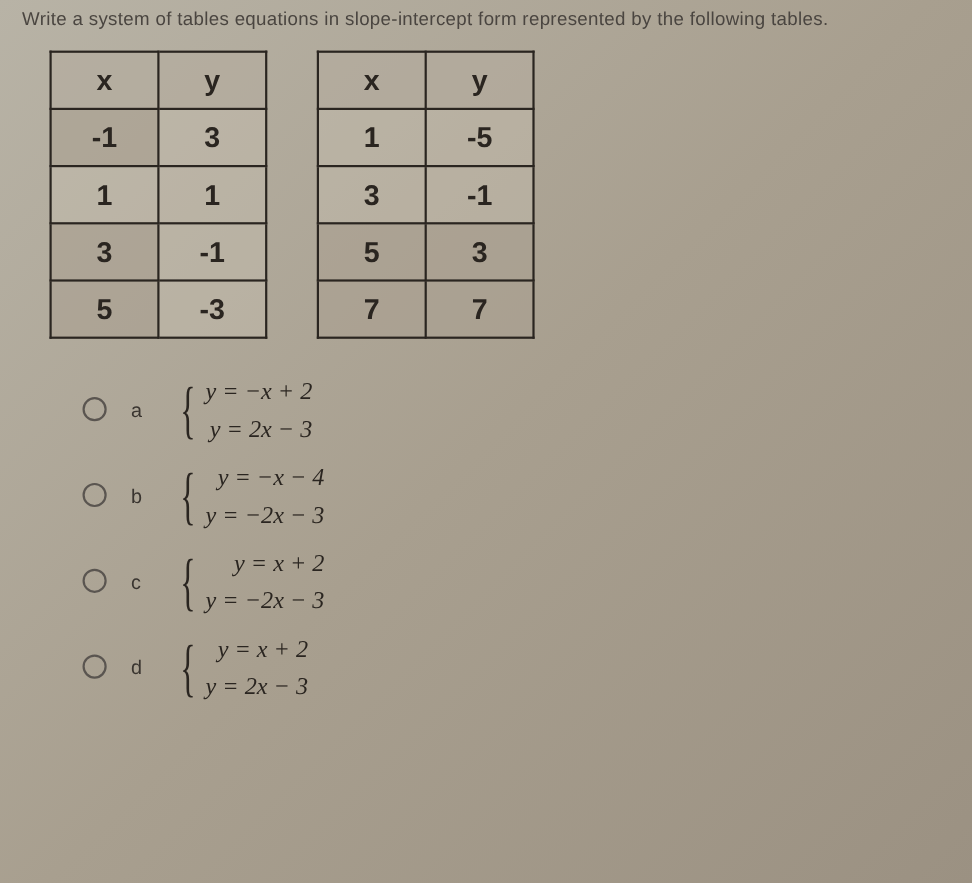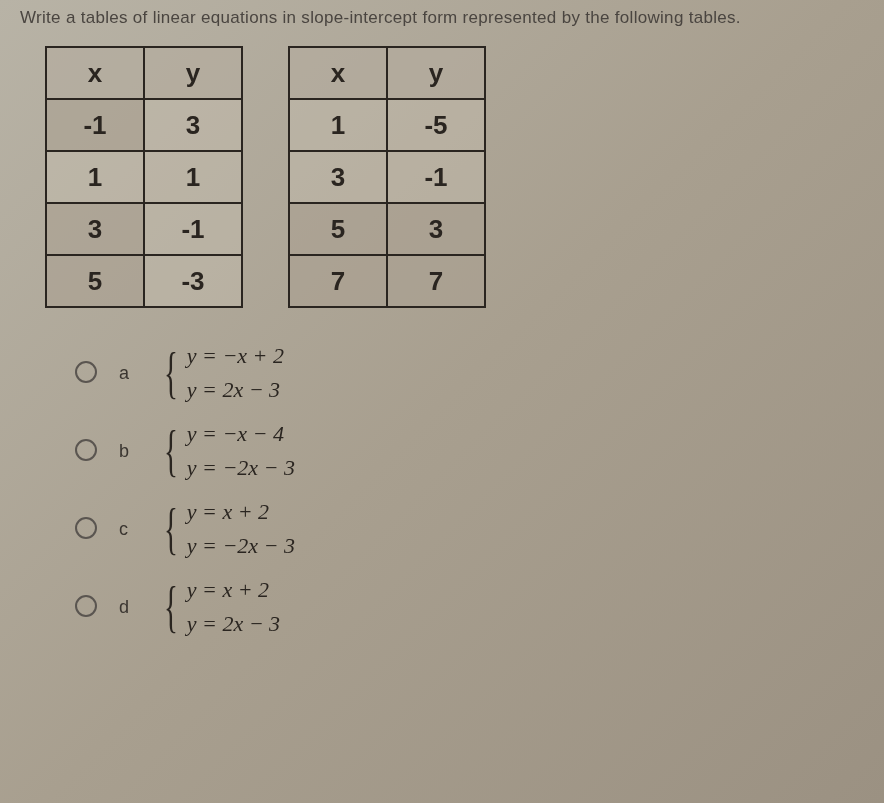--- a/index.html
+++ b/index.html
@@ -85,33 +85,34 @@
       line-height: 0.8;
       transform: scaleX(0.5);
       margin-right: 2px;
       color: #2a2520;
       font-family: "Times New Roman", serif;
     }
     .eq-group {
       display: flex;
       flex-direction: column;
       gap: 8px;
+      align-items: flex-end;
     }
     .eq {
       font-size: 22px;
       font-style: italic;
       color: #2a2520;
       white-space: nowrap;
       font-family: "Times New Roman", serif;
     }
   </style>
 </head>
 <body>
 
-<div class="question-text">Write a tables of linear equations in slope-intercept form represented by the following tables.</div>
+<div class="question-text">Write a system of tables equations in slope-intercept form represented by the following tables.</div>
 
 <div class="tables-row">
   <table>
     <tbody>
         <tr>
       <td class="header-cell">x</td>
       <td class="header-cell">y</td>
     </tr>
     <tr>
       <td class="shaded-cell">-1</td>

